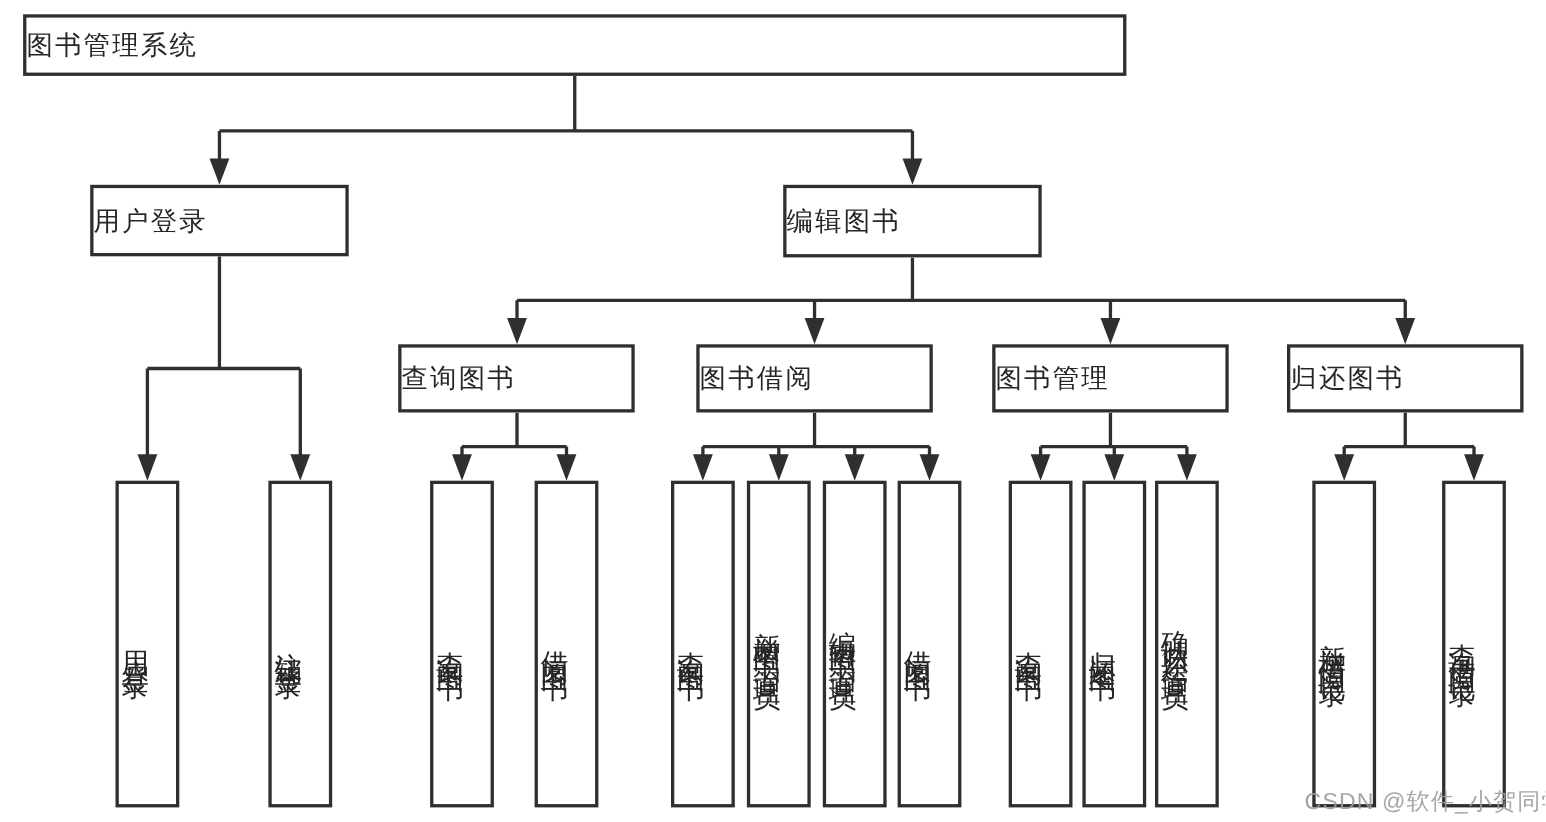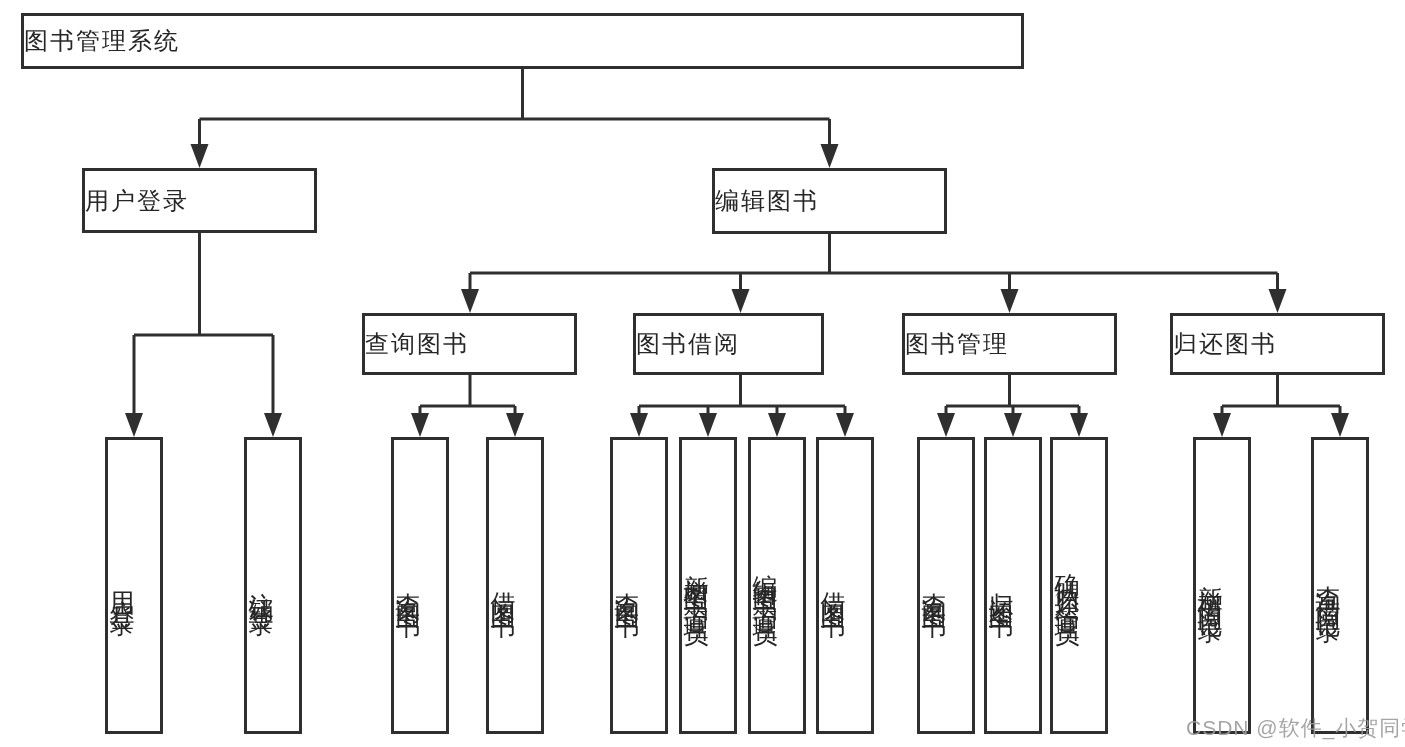--- a/index.html
+++ b/index.html
@@ -97,21 +97,21 @@
   <div class="node" style="left:82px;top:168px;width:235px;height:65px">
     <span class="h-label">用户登录</span>
   </div>
   <div class="node" style="left:712px;top:168px;width:235px;height:66px">
     <span class="h-label">编辑图书</span>
   </div>
 
   <div class="node" style="left:362px;top:313px;width:215px;height:62px">
     <span class="h-label">查询图书</span>
   </div>
-  <div class="node" style="left:633px;top:313px;width:191px;height:62px">
+  <div class="node" style="left:633px;top:313px;width:215px;height:62px">
     <span class="h-label">图书借阅</span>
   </div>
   <div class="node" style="left:902px;top:313px;width:215px;height:62px">
     <span class="h-label">图书管理</span>
   </div>
   <div class="node" style="left:1170px;top:313px;width:215px;height:62px">
     <span class="h-label">归还图书</span>
   </div>
 
   <div class="node" style="left:105px;top:437px;width:58px;height:297px">

